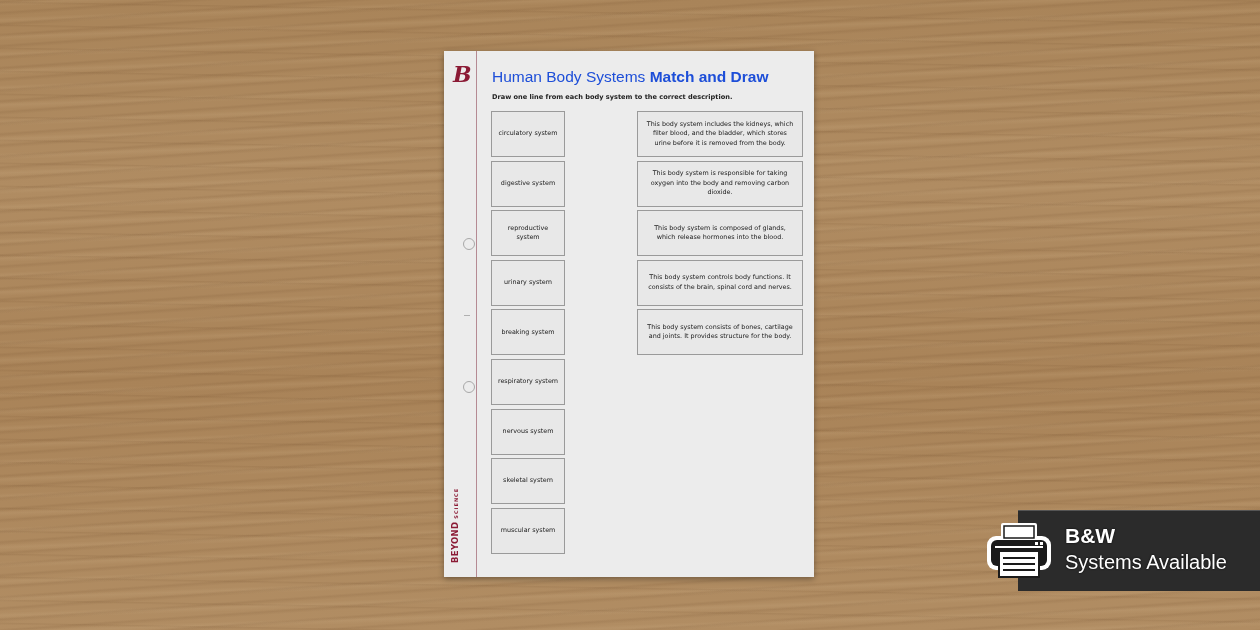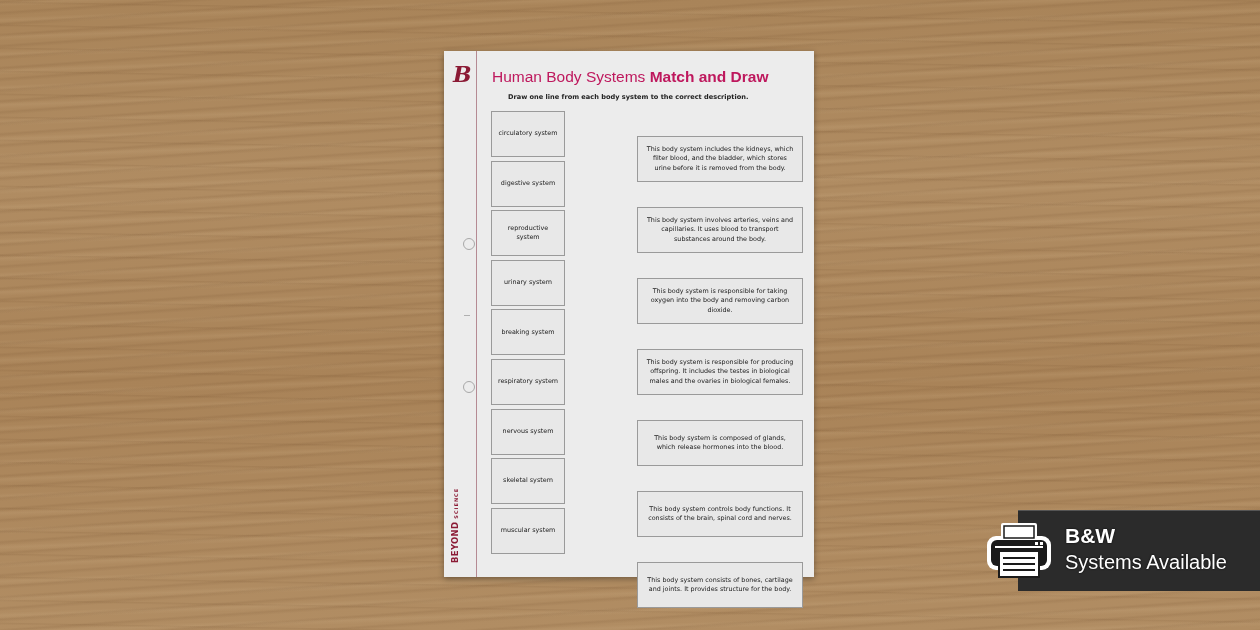--- a/index.html
+++ b/index.html
@@ -29,39 +29,38 @@
       position:absolute; left:19px; width:10px; height:10px;
       border:1px solid #a8a8a8; border-radius:50%;
     }
     .tick { position:absolute; left:20px; top:264px; width:6px; height:1px; background:#b0b0b0; }
     .brand {
       position:absolute; left:6px; top:512px; transform-origin:left top; transform:rotate(-90deg);
       white-space:nowrap; color:#8b1a35; font-weight:bold; font-size:8.5px; letter-spacing:0.3px;
     }
     .brand small { font-size:5px; letter-spacing:1px; margin-left:3px; }
     .title {
-      position:absolute; left:48px; top:17px; font-size:15.5px; color:#be185d;
+      position:absolute; left:48px; top:17px; font-size:15.5px; color:#1d4ed8;
       white-space:nowrap; font-family:"Liberation Sans", sans-serif;
     }
     .title b { font-weight:bold; }
     .subtitle {
       position:absolute; left:48px; top:42px; font-size:6.6px; color:#222; font-weight:bold;
       white-space:nowrap;
-      margin-left:16px;
     }
     .left-col, .right-col { position:absolute; top:60px; }
     .left-col { left:47px; width:74px; }
     .right-col { left:193px; width:166px; }
     .box {
       box-sizing:border-box; height:46px; margin-bottom:3.6px;
       border:1px solid #9a9a9a; background:#e8e8e8;
       display:flex; align-items:center; justify-content:center; text-align:center;
       font-size:6.4px; line-height:9.5px; color:#1a1a1a; padding:0 5px;
     }
-    .right-col .box { font-size:6.4px; padding:0 8px;margin-top:25px; }
+    .right-col .box { font-size:6.4px; padding:0 8px; }
     .badge {
       position:absolute; left:1018px; top:510px; width:242px; height:80px;
       background:#2b2b2b; border-top:1px solid #555;
     }
     .badge-icon {
       position:absolute; left:983px; top:520px; width:72px; height:60px;
     }
     .badge-t1 {
       position:absolute; left:1065px; top:524px; color:#fff; font-weight:bold;
       font-size:21px; font-family:"Liberation Sans", sans-serif;
@@ -99,23 +98,21 @@
     <div class="box">urinary system</div>
     <div class="box">breaking system</div>
     <div class="box">respiratory system</div>
     <div class="box">nervous system</div>
     <div class="box">skeletal system</div>
     <div class="box">muscular system</div>
   </div>
 
   <div class="right-col">
     <div class="box">This body system includes the kidneys, which filter blood, and the bladder, which stores urine before it is removed from the body.</div>
-    <div class="box">This body system involves arteries, veins and capillaries. It uses blood to transport substances around the body.</div>
     <div class="box">This body system is responsible for taking oxygen into the body and removing carbon dioxide.</div>
-    <div class="box">This body system is responsible for producing offspring. It includes the testes in biological males and the ovaries in biological females.</div>
     <div class="box">This body system is composed of glands, which release hormones into the blood.</div>
     <div class="box">This body system controls body functions. It consists of the brain, spinal cord and nerves.</div>
     <div class="box">This body system consists of bones, cartilage and joints. It provides structure for the body.</div>
   </div>
 </div>
 
 <div class="badge"></div>
 <svg class="badge-icon" viewBox="0 0 72 60">
   <rect x="4" y="16" width="64" height="34" rx="9" fill="#fff"></rect>
   <rect x="8" y="20" width="56" height="26" rx="6" fill="#1a1a1a"></rect>

